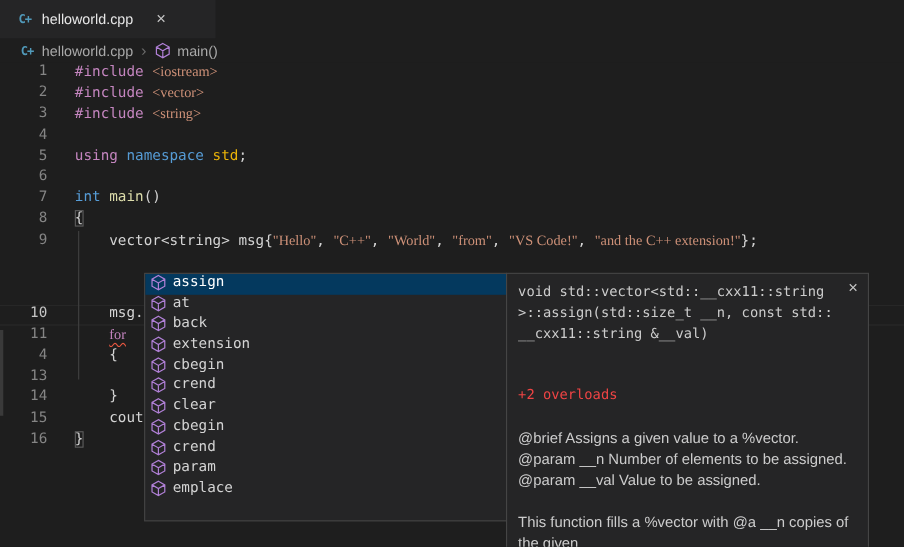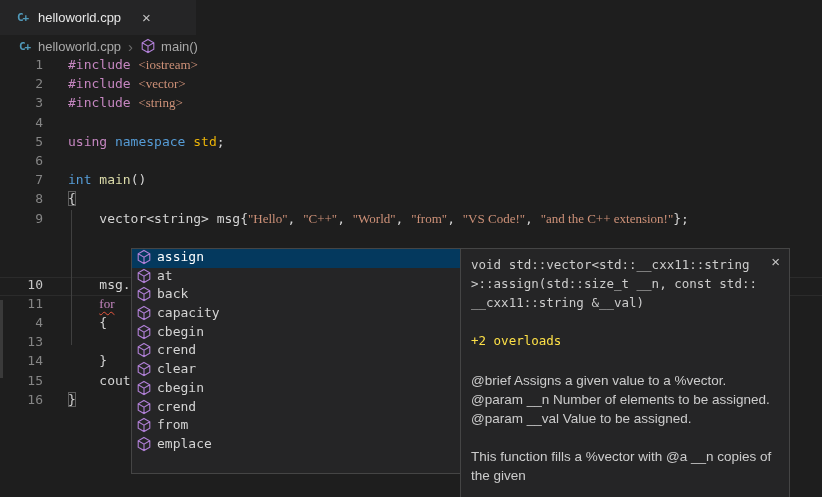--- a/index.html
+++ b/index.html
@@ -51,21 +51,21 @@
   .suggest { position:absolute; left:131px; top:248px; display:flex; z-index:10; }
   .sug-list { width:330px; height:226px; background:#252526; border:1px solid #454545; overflow:hidden; }
   .sug { display:flex; align-items:flex-start; height:18.7px; padding-left:4px; gap:5px; cursor:pointer;
          color:#d4d4d4; font:13px "DejaVu Sans Mono","Liberation Mono",monospace; }
   .sug.sel { background:#04395e; color:#ffffff; }
   .sicon { display:inline-flex; width:16px; height:16px; align-items:center; justify-content:center; flex:none; }
 
   .sug-docs { width:330px; height:273px; background:#252526; border:1px solid #454545; margin-left:-1px;
               position:relative; padding:6px 10px 0 10px; overflow:hidden; }
   .sig { font:12.5px/19px "DejaVu Sans Mono","Liberation Mono",monospace; color:#cccccc; white-space:pre-wrap; }
-  .ovl { font:12.5px/19px "DejaVu Sans Mono","Liberation Mono",monospace; color:#fde047; margin-top:19px; }
+  .ovl { font:12.5px/19px "DejaVu Sans Mono","Liberation Mono",monospace; color:#ef4444; margin-top:37px; }
   .docbody { font:13.5px/19px "Liberation Sans","DejaVu Sans",sans-serif; color:#cccccc;
              margin-top:21px; white-space:pre-wrap; }
   .doc-close { position:absolute; top:4px; right:9px; color:#c5c5c5; font-size:15px; cursor:pointer; }
 </style>
 </head>
 <body>
 
 <div class="window">
 
   <div class="tabbar">
@@ -137,21 +137,21 @@
             </svg>
           </span>
           <span>back</span>
         </div>
         <div class="sug">
           <span class="sicon">
             <svg width="16" height="16" viewBox="0 0 16 16">
               <path fill="none" stroke="#b180d7" stroke-width="1.1" d="M8 1.5 L13.8 4.8 V11.2 L8 14.5 L2.2 11.2 V4.8 Z M2.2 4.8 L8 8.2 L13.8 4.8 M8 8.2 V14.5"></path>
             </svg>
           </span>
-          <span>capacity</span>
+          <span>extension</span>
         </div>
         <div class="sug">
           <span class="sicon">
             <svg width="16" height="16" viewBox="0 0 16 16">
               <path fill="none" stroke="#b180d7" stroke-width="1.1" d="M8 1.5 L13.8 4.8 V11.2 L8 14.5 L2.2 11.2 V4.8 Z M2.2 4.8 L8 8.2 L13.8 4.8 M8 8.2 V14.5"></path>
             </svg>
           </span>
           <span>cbegin</span>
         </div>
         <div class="sug">
@@ -185,21 +185,21 @@
             </svg>
           </span>
           <span>crend</span>
         </div>
         <div class="sug">
           <span class="sicon">
             <svg width="16" height="16" viewBox="0 0 16 16">
               <path fill="none" stroke="#b180d7" stroke-width="1.1" d="M8 1.5 L13.8 4.8 V11.2 L8 14.5 L2.2 11.2 V4.8 Z M2.2 4.8 L8 8.2 L13.8 4.8 M8 8.2 V14.5"></path>
             </svg>
           </span>
-          <span>from</span>
+          <span>param</span>
         </div>
         <div class="sug">
           <span class="sicon">
             <svg width="16" height="16" viewBox="0 0 16 16">
               <path fill="none" stroke="#b180d7" stroke-width="1.1" d="M8 1.5 L13.8 4.8 V11.2 L8 14.5 L2.2 11.2 V4.8 Z M2.2 4.8 L8 8.2 L13.8 4.8 M8 8.2 V14.5"></path>
             </svg>
           </span>
           <span>emplace</span>
         </div>
       </div>

